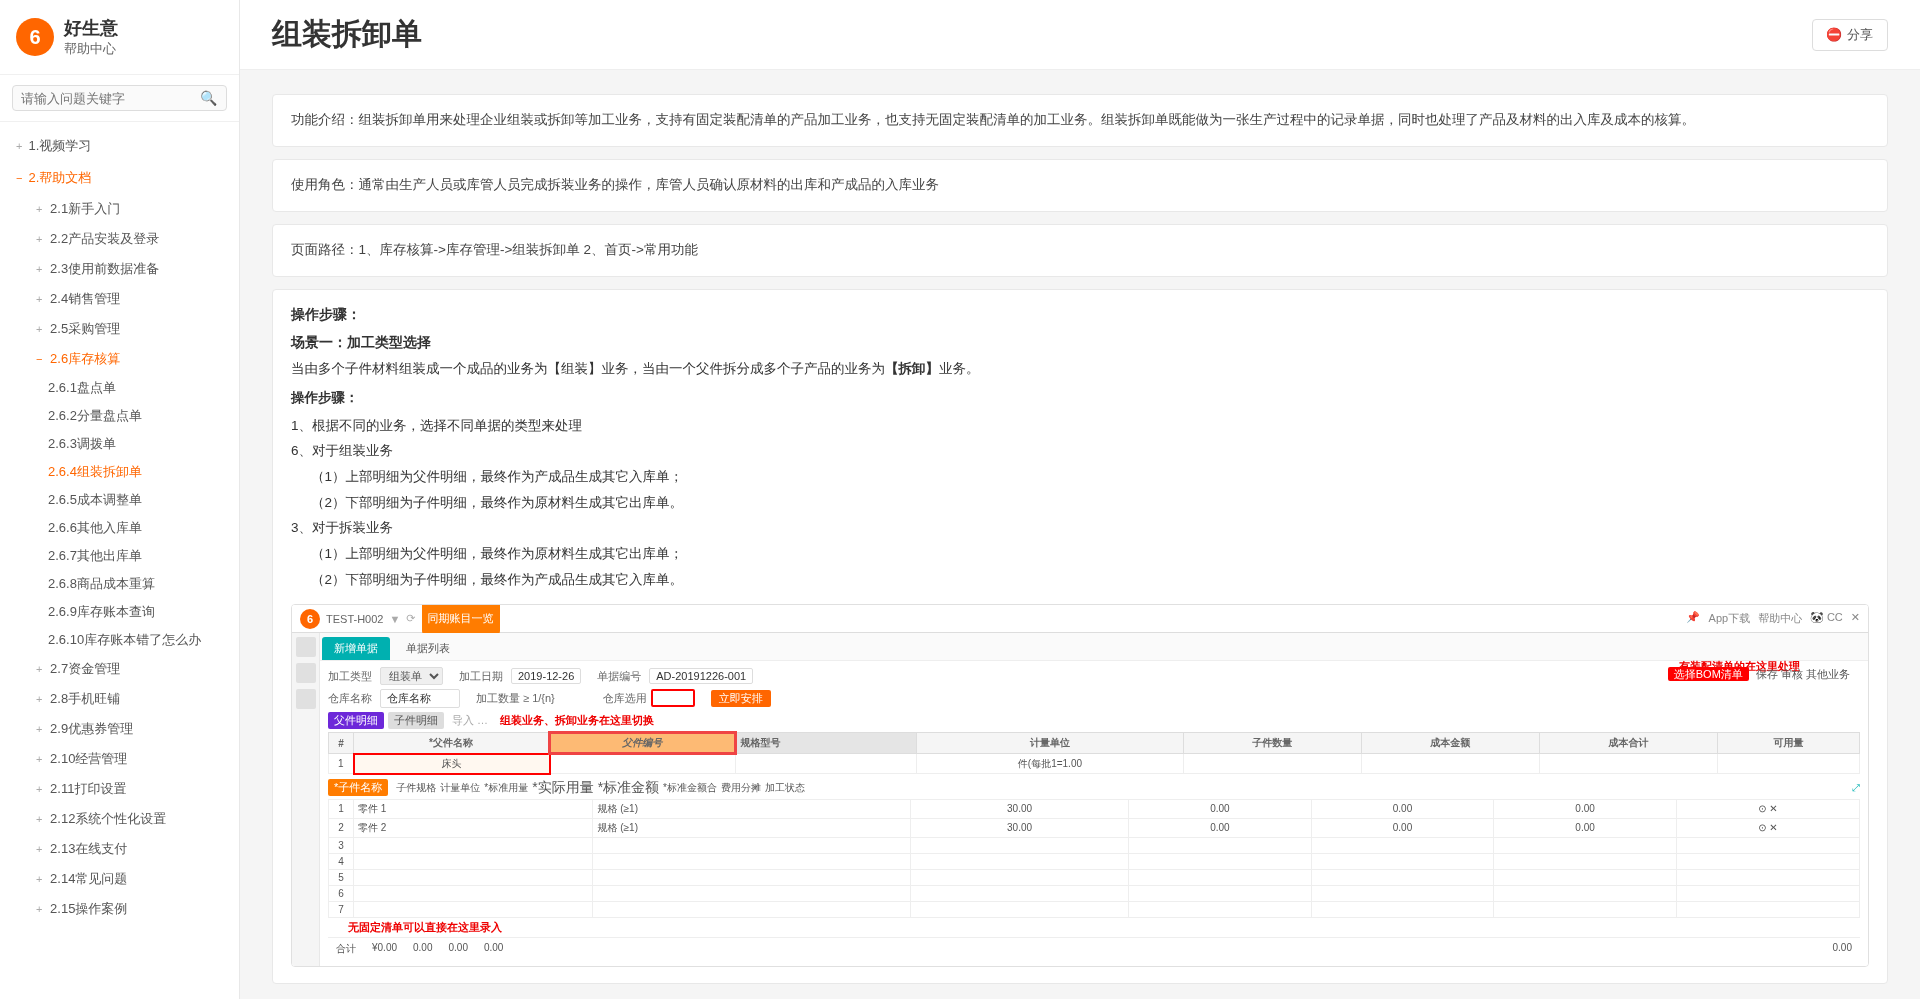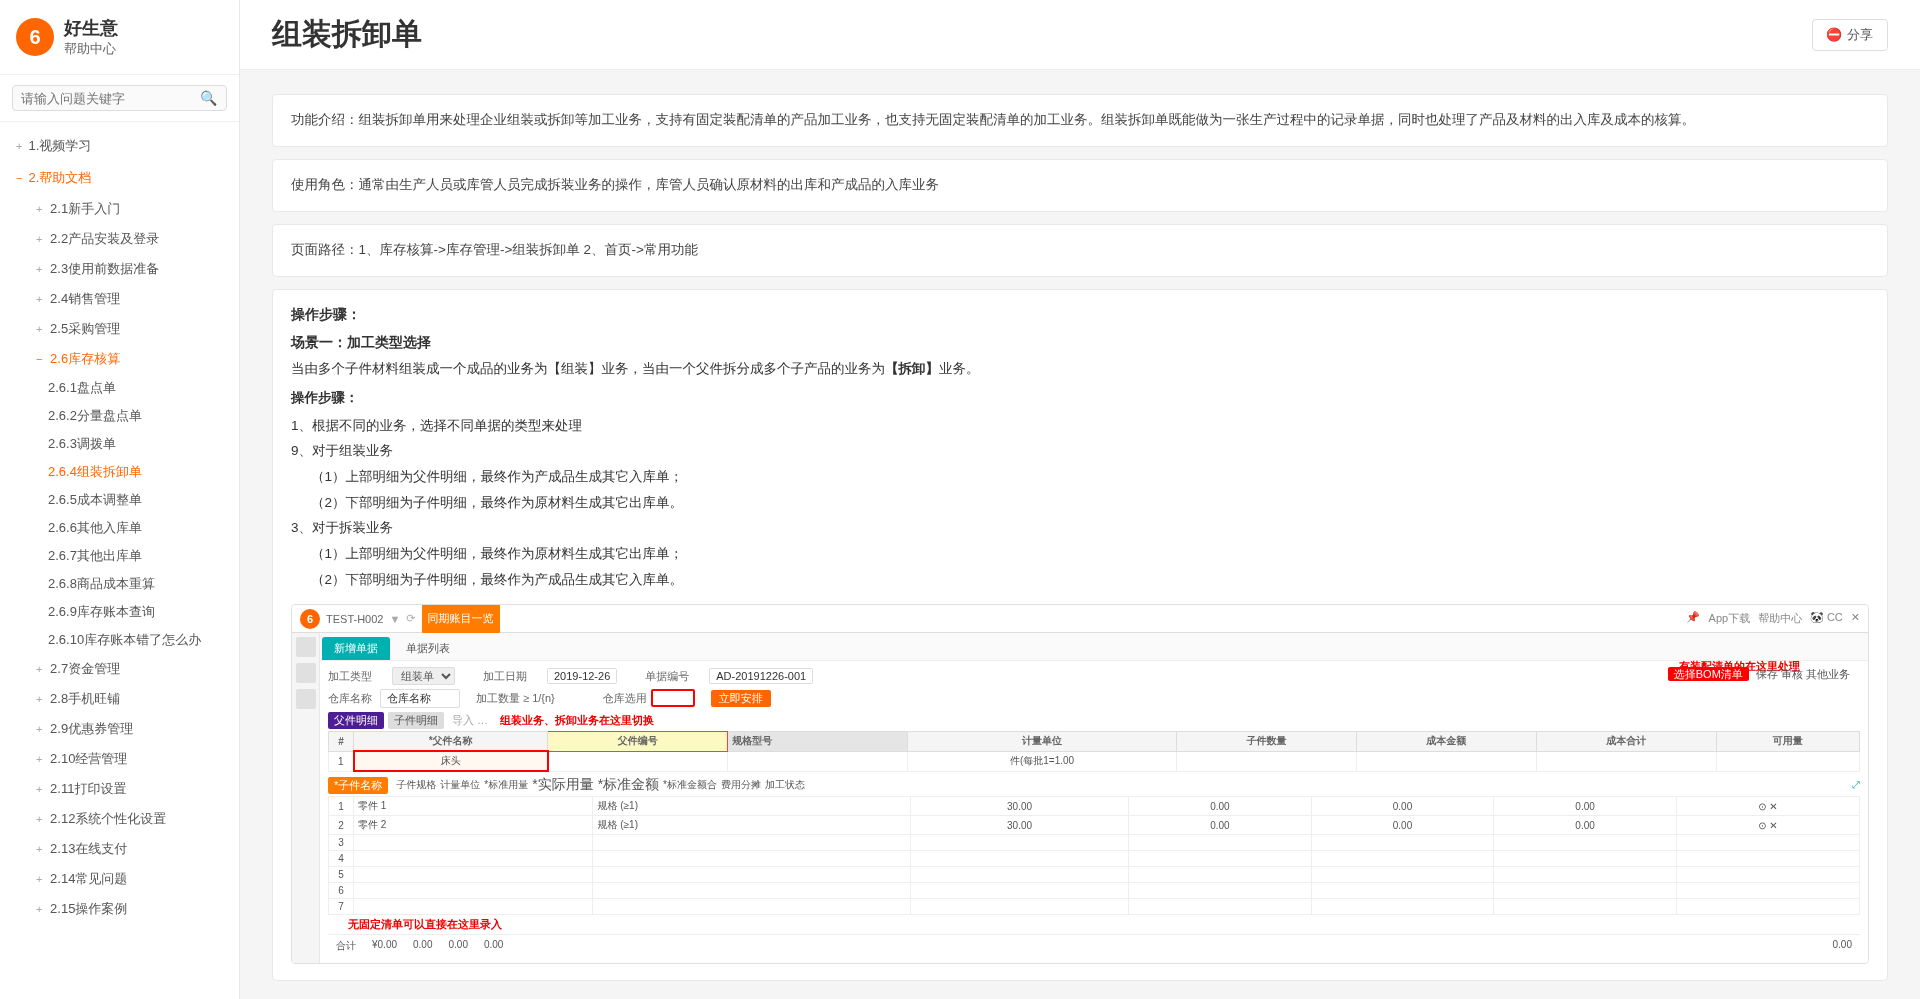--- a/index.html
+++ b/index.html
@@ -249,21 +249,21 @@
       <div class="section-title">操作步骤：</div>
 
       <div style="margin-bottom:12px;">
         <div style="font-size:14px;font-weight:700;margin-bottom:6px;">场景一：加工类型选择</div>
         <div style="margin-bottom:8px;font-size:13.5px;line-height:1.7;">
           当由多个子件材料组装成一个成品的业务为<span style="font-weight:400;">【组装】</span>业务，当由一个父件拆分成多个子产品的业务为<span style="font-weight:700;">【拆卸】</span>业务。
         </div>
         <div style="font-weight:700;margin-bottom:6px;font-size:13.5px;">操作步骤：</div>
         <div style="font-size:13.5px;line-height:1.9;">
           <div>1、根据不同的业务，选择不同单据的类型来处理</div>
-          <div>9、对于组装业务</div>
+          <div>6、对于组装业务</div>
           <div style="padding-left:20px;">（1）上部明细为父件明细，最终作为产成品生成其它入库单；</div>
           <div style="padding-left:20px;">（2）下部明细为子件明细，最终作为原材料生成其它出库单。</div>
           <div>3、对于拆装业务</div>
           <div style="padding-left:20px;">（1）上部明细为父件明细，最终作为原材料生成其它出库单；</div>
           <div style="padding-left:20px;">（2）下部明细为子件明细，最终作为产成品生成其它入库单。</div>
         </div>
       </div>
 
       <div class="screenshot-container">
         <div class="mock-app">
@@ -292,21 +292,21 @@
             </div>
 
             <div style="flex:1;">
 
               <div style="display:flex;border-bottom:1px solid #eee;background:#fafafa;">
                 <div style="padding:4px 12px;font-size:11px;color:#fff;background:#00b0b0;border-radius:3px 3px 0 0;margin:4px 2px 0;">新增单据</div>
                 <div style="padding:4px 12px;font-size:11px;color:#555;margin:4px 2px 0;">单据列表</div>
               </div>
 
               <div style="padding:6px 8px;">
-                <div style="display:flex;align-items:center;gap:20px;flex-wrap:wrap;margin-bottom:4px;position:relative;">
+                <div style="display:flex;align-items:center;gap:8px;flex-wrap:wrap;margin-bottom:4px;position:relative;">
                   <span style="font-size:11px;color:#666;">加工类型</span>
                   <select style="border:1px solid #ddd;border-radius:2px;padding:1px 4px;font-size:11px;color:#555;">
                     <option>组装单</option>
                   </select>
                   <span style="font-size:11px;color:#666;margin-left:8px;">加工日期</span>
                   <span style="font-size:11px;color:#333;border:1px solid #ddd;padding:1px 6px;border-radius:2px;background:#fff;">2019-12-26</span>
                   <span style="font-size:11px;color:#666;margin-left:8px;">单据编号</span>
                   <span style="font-size:11px;color:#333;border:1px solid #ddd;padding:1px 6px;border-radius:2px;background:#fff;">AD-20191226-001</span>
 
                   <div style="position:absolute;right:60px;top:-8px;color:#e00;font-size:11px;font-weight:600;white-space:nowrap;">有装配清单的在这里处理</div>
@@ -323,33 +323,33 @@
 
                   <div style="position:relative;margin-left:40px;">
                     <span style="font-size:11px;color:#666;">仓库选用</span>
                     <span style="font-size:11px;color:#333;border:2px solid #f00;padding:1px 20px;border-radius:2px;background:#fff;margin-left:4px;"></span>
                   </div>
                   <span style="margin-left:8px;background:#f60;color:#fff;border-radius:2px;padding:1px 8px;font-size:11px;">立即安排</span>
                 </div>
 
                 <div style="position:relative;margin-bottom:2px;">
                   <div style="display:flex;align-items:center;gap:4px;">
-                    <span style="background:#4c1d95;color:#fff;border-radius:2px;padding:1px 6px;font-size:11px;">父件明细</span>
+                    <span style="background:#6d28d9;color:#fff;border-radius:2px;padding:1px 6px;font-size:11px;">父件明细</span>
                     <span style="background:#ddd;color:#555;border-radius:2px;padding:1px 6px;font-size:11px;">子件明细</span>
                     <span style="font-size:11px;color:#aaa;margin-left:4px;">导入 …</span>
                     <span style="color:#e00;font-size:11px;font-weight:600;margin-left:8px;">组装业务、拆卸业务在这里切换</span>
                   </div>
                 </div>
 
                 <table style="width:100%;border-collapse:collapse;font-size:10px;margin-bottom:2px;">
                   <thead>
                     <tr>
                       <th style="background:#f5f5f5;border:1px solid #ddd;padding:2px 4px;color:#666;text-align:center;width:25px;">#</th>
                       <th style="background:#f5f5f5;border:1px solid #ddd;padding:2px 4px;color:#666;text-align:center;">*父件名称</th>
-                      <th style="background:#fef9c3;border:1px solid #ef4444;padding:2px 4px;color:#666;text-align:center;">父件编号</th>
+                      <th style="background:#fdba74;border:3px solid #ef4444;padding:2px 4px;color:#666;text-align:center;font-style:italic;">父件编号</th>
                       <th style="background:#e5e5e5;border:1px solid #ddd;padding:2px 4px;color:#666;text-align:left;">规格型号</th>
                       <th style="background:#f5f5f5;border:1px solid #ddd;padding:2px 4px;color:#666;text-align:center;">计量单位</th>
                       <th style="background:#f5f5f5;border:1px solid #ddd;padding:2px 4px;color:#666;text-align:center;">子件数量</th>
                       <th style="background:#f5f5f5;border:1px solid #ddd;padding:2px 4px;color:#666;text-align:center;">成本金额</th>
                       <th style="background:#f5f5f5;border:1px solid #ddd;padding:2px 4px;color:#666;text-align:center;">成本合计</th>
                       <th style="background:#f5f5f5;border:1px solid #ddd;padding:2px 4px;color:#666;text-align:center;">可用量</th>
                     </tr>
                   </thead>
                   <tbody>
                     <tr>

